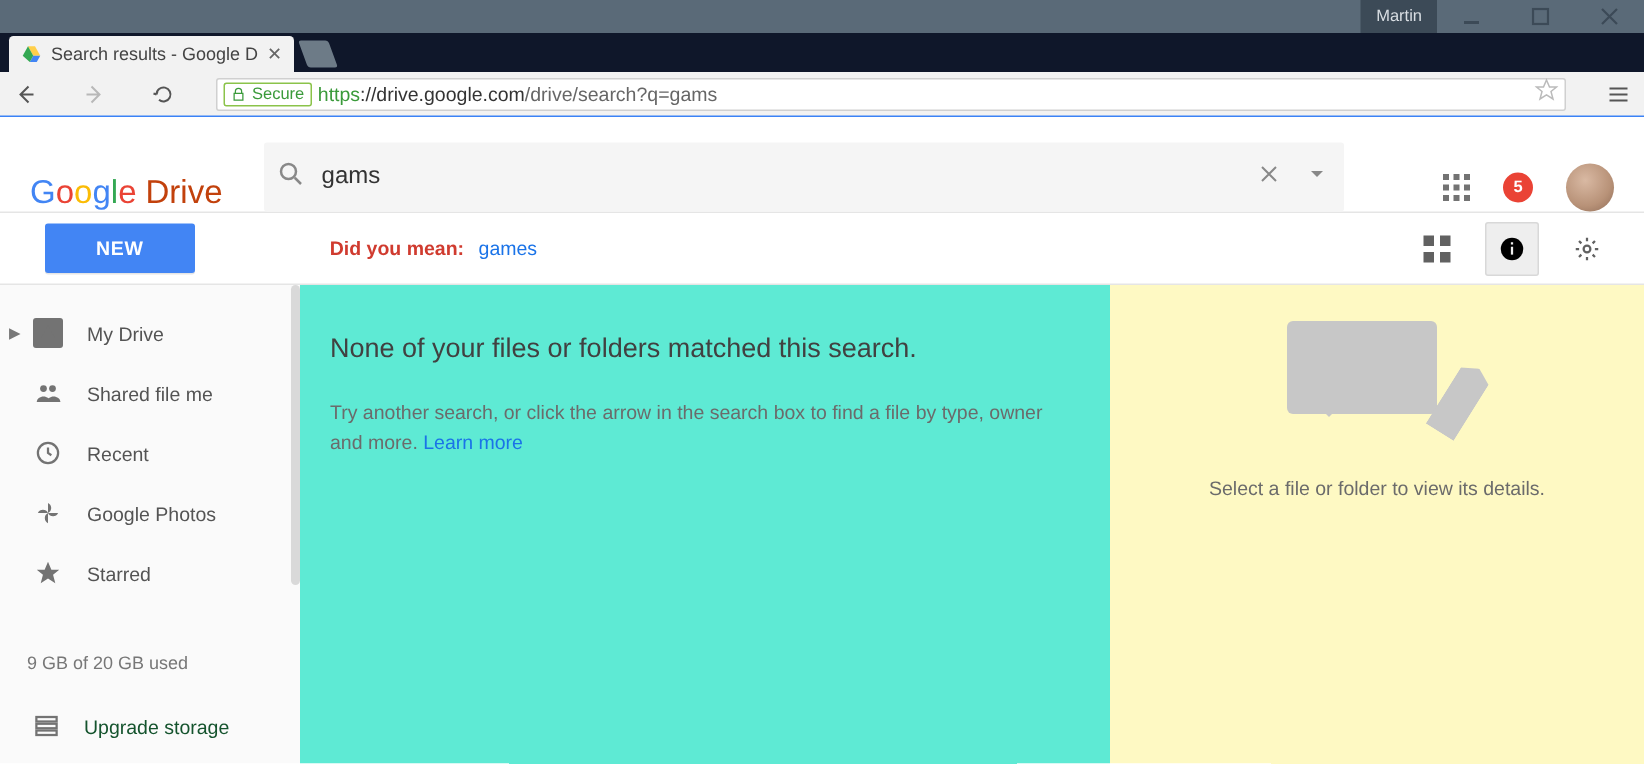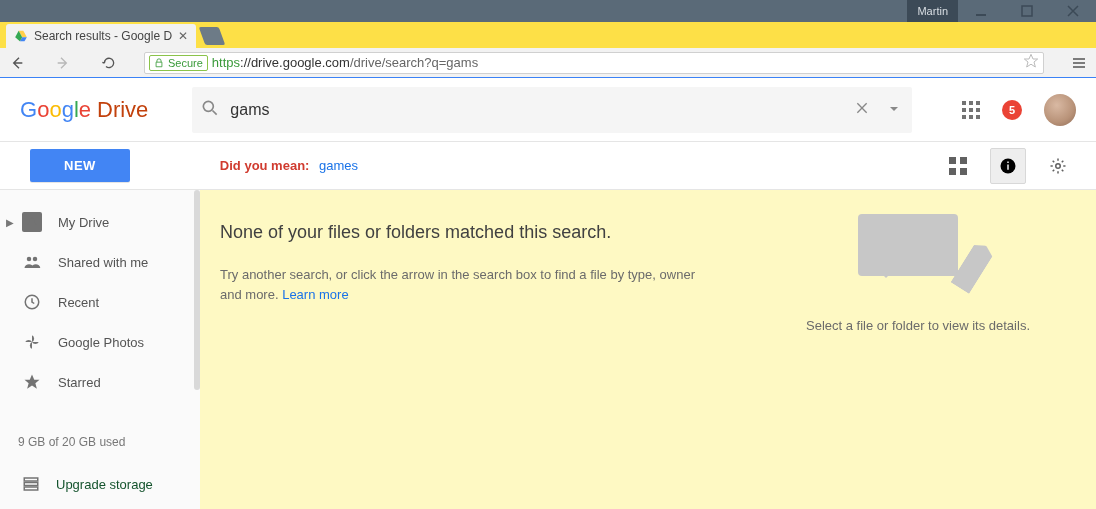--- a/index.html
+++ b/index.html
@@ -4,21 +4,21 @@
 <style>
   * { box-sizing: border-box; margin: 0; padding: 0; font-family: Arial, sans-serif; }
   body { width: 1096px; height: 509px; overflow: hidden; background: #fff; }
 
   
   .window-titlebar { height: 22px; background: #5a6a78; display: flex; align-items: stretch; justify-content: flex-end; }
   .titlebar-user { background: #3c4a57; color: #d9dee3; font-size: 11px; padding: 0 10px; display:flex; align-items:center; }
   .winbtn { width: 46px; display:flex; align-items:center; justify-content:center; color:#3c4a57; cursor:pointer; }
   .winbtn svg { width:12px; height:12px; }
   .winbtn.close { margin-right: 0; }
-  .tabstrip { height: 26px; background: #fde047; display:flex; align-items:flex-end; padding-left: 6px; }
+  .tabstrip { height: 26px; background: #0f172a; display:flex; align-items:flex-end; padding-left: 6px; }
   .tab { height: 24px; background: #f2f2f2; border-top-left-radius: 3px; border-top-right-radius: 3px; display:flex; align-items:center; padding: 0 8px; font-size: 12px; color:#444; gap:6px; max-width: 195px; }
   .tab .favicon { width:14px; height:14px; }
   .tab .tabtitle { white-space: nowrap; overflow:hidden; text-overflow: ellipsis; flex:1; }
   .tab .tabclose { color:#666; cursor:pointer; font-size:12px; line-height:1; }
   .newtab { width:20px; height:18px; background:#6d7b87; margin-left:6px; border-radius:2px; cursor:pointer; transform: skewX(20deg); margin-bottom:3px;}
 
   
   .urlbar { height: 30px; background:#f2f2f2; border-bottom:1px solid #3b82f6; display:flex; align-items:center; padding: 0 6px; gap:24px; }
   .navbtn { width:22px; height:22px; display:flex; align-items:center; justify-content:center; color:#555; cursor:pointer; }
   .navbtn.disabled { color:#b8b8b8; cursor:default; }
@@ -28,21 +28,21 @@
   .secure-chip svg { width:10px; height:10px; }
   .url { font-size:13px; color:#333; white-space:nowrap; }
   .url .scheme { color:#3a9a3a; }
   .url .path  { color:#666; }
   .star { color:#bbb; cursor:pointer; }
   .star svg { width:16px; height:16px; }
   .menu3 { width:22px; height:22px; display:flex; align-items:center; justify-content:center; color:#555; cursor:pointer; }
   .menu3 svg { width:16px; height:16px; }
 
   
-  .drive-header { height: 64px; border-bottom:1px solid #e5e5e5; display:flex; align-items:center; padding: 0 20px; gap: 44px; }
+  .drive-header { height: 64px; border-bottom:1px solid #e5e5e5; display:flex; align-items:flex-end; padding: 0 20px; gap: 28px; }
   .logo { display:flex; align-items:baseline; gap:6px; font-size:22px; }
   .logo .goo span { font-weight:500; }
   .logo .goo .b { color:#4285f4; } .logo .goo .r { color:#ea4335; } .logo .goo .y { color:#fbbc05; } .logo .goo .g { color:#34a853; }
   .logo .drive { color:#c2410c; font-weight:400; }
   .searchbox { flex:0 0 720px; height:46px; background:#f5f5f5; border-radius:2px; display:flex; align-items:center; padding:0 8px; gap:10px; }
   .searchbox .sicon { color:#888; }
   .searchbox input { flex:1; border:none; background:transparent; font-size:16px; color:#333; outline:none; }
   .searchbox .clear, .searchbox .opts { color:#888; cursor:pointer; padding:4px; }
   .header-right { margin-left:auto; display:flex; align-items:center; gap:22px; }
   .apps-grid { width:18px; height:18px; display:grid; grid-template-columns:repeat(3,4px); grid-template-rows:repeat(3,4px); gap:3px; cursor:pointer; }
@@ -71,21 +71,21 @@
   .side-item .arrow { position:absolute; left:6px; color:#787878; font-size:10px; }
   .side-item .sicon { width:20px; height:20px; display:flex; align-items:center; justify-content:center; color:#737373; }
   .side-item .sicon svg { width:18px; height:18px; }
   .side-item.mydrive .sicon { background:#737373; border-radius:2px; }
   .side-item.mydrive .sicon svg { fill:#fff; width:12px; height:12px; }
   .storage { margin-top:auto; padding: 14px 18px; font-size:12px; color:#777; }
   .upgrade { display:flex; align-items:center; gap:16px; padding: 12px 22px 16px; font-size:13px; color:#14532d; cursor:pointer; }
   .upgrade svg { width:18px; height:18px; color:#737373; }
 
   .main { flex:1; display:flex; }
-  .results { flex: 0 0 540px; background:#fef9c3; padding: 32px 20px 20px 20px; }
+  .results { flex: 0 0 540px; background:#5eead4; padding: 32px 20px 20px 20px; }
   .results h2 { font-size:18px; font-weight:400; color:#414141; margin-bottom: 22px; }
   .results p { font-size:13px; color:#6b6b6b; line-height:1.5; }
   .results p a { color:#1a73e8; cursor:pointer; text-decoration:none; }
 
   .details { flex:1; background:#fef9c3; display:flex; flex-direction:column; align-items:center; padding-top: 24px; }
   .details .placeholder { width:140px; height:80px; position:relative; margin-bottom: 24px; }
   .details .placeholder .bubble { position:absolute; left:10px; top:0; width:100px; height:62px; background:#c7c7c7; border-radius:4px; }
   .details .placeholder .bubble::after { content:''; position:absolute; left:18px; bottom:-12px; border:10px solid transparent; border-top-color:#c7c7c7; }
   .details .placeholder .pen { position:absolute; right:4px; bottom:2px; width:22px; height:50px; background:#c7c7c7; transform: rotate(32deg); clip-path: polygon(50% 0%, 100% 12%, 100% 100%, 0% 100%, 0% 12%); }
   .details .msg { font-size:13px; color:#6b6b6b; }
@@ -252,21 +252,21 @@
     </div>
     <div class="side-item">
       <span class="sicon">
         <svg viewBox="0 0 24 24" fill="currentColor">
             <circle cx="8" cy="8" r="3"></circle>
             <circle cx="16" cy="8" r="3"></circle>
             <path d="M2 20 c0-3 3-5 6-5 s6 2 6 5 Z"></path>
             <path d="M11 20 c0-3 3-5 6-5 s6 2 6 5 Z"></path>
           </svg>
       </span>
-      <span>Shared with me</span>
+      <span>Shared file me</span>
     </div>
     <div class="side-item">
       <span class="sicon">
         <svg viewBox="0 0 24 24" fill="none" stroke="currentColor" stroke-width="2">
             <circle cx="12" cy="12" r="9"></circle>
             <path d="M12 7 V12 L15 14"></path>
           </svg>
       </span>
       <span>Recent</span>
     </div>

